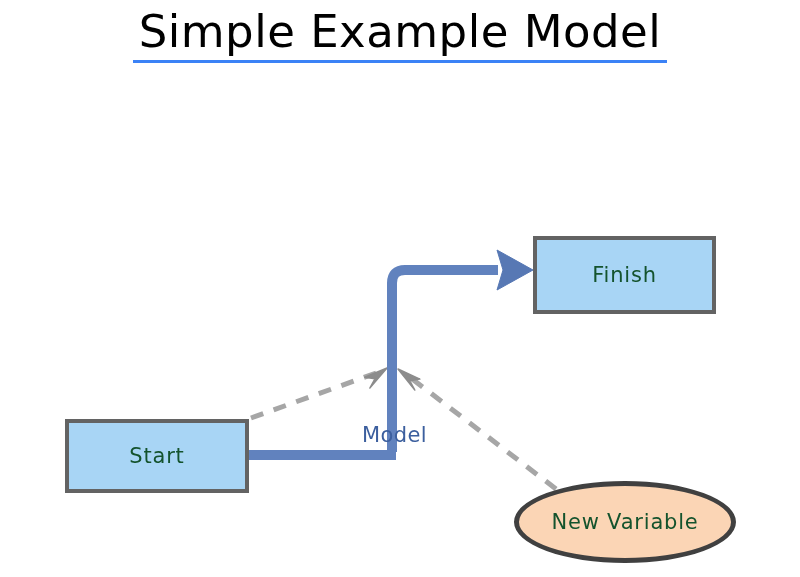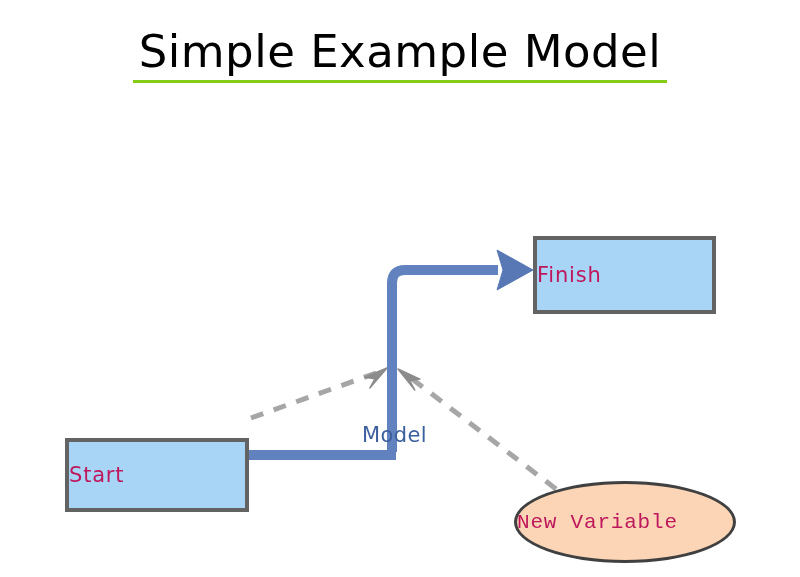--- a/index.html
+++ b/index.html
@@ -29,60 +29,58 @@
     font-family: "DejaVu Sans", sans-serif;
     font-size: 45px;
     font-weight: 400;
     letter-spacing: 0.5px;
     color: #000000;
     line-height: 1.15;
     white-space: nowrap;
   }
   #diagram-title .t-inner {
     display: inline-block;
-    border-bottom: 3px solid #84cc16;
+    border-bottom: 3px solid #3b82f6;
     padding: 0 6px 2px 6px;
-    margin-top: 20px;
   }
 
   
   #connectors {
     position: absolute;
     left: 0;
     top: 0;
     width: 800px;
     height: 577px;
   }
 
   
   .node {
     position: absolute;
     box-sizing: border-box;
     display: flex;
     align-items: center;
+    justify-content: center;
     font-family: "DejaVu Sans", sans-serif;
     font-size: 21px;
-    color: #be185d;
+    color: #14532d;
     letter-spacing: 0.8px;
   }
   .node.box {
     border: 4px solid #636363;
   }
   .node.ellipse {
-    border: 3px solid #404040;
+    border: 5px solid #404040;
     border-radius: 50%;
-    font-family: Liberation Mono, monospace;
   }
 
   #node-start {
     left: 65px;
     top: 419px;
     width: 184px;
     height: 74px;
-    margin-top: 19px;
   }
   #node-finish {
     left: 533px;
     top: 236px;
     width: 183px;
     height: 78px;
   }
   #node-new-variable {
     left: 514px;
     top: 481px;

